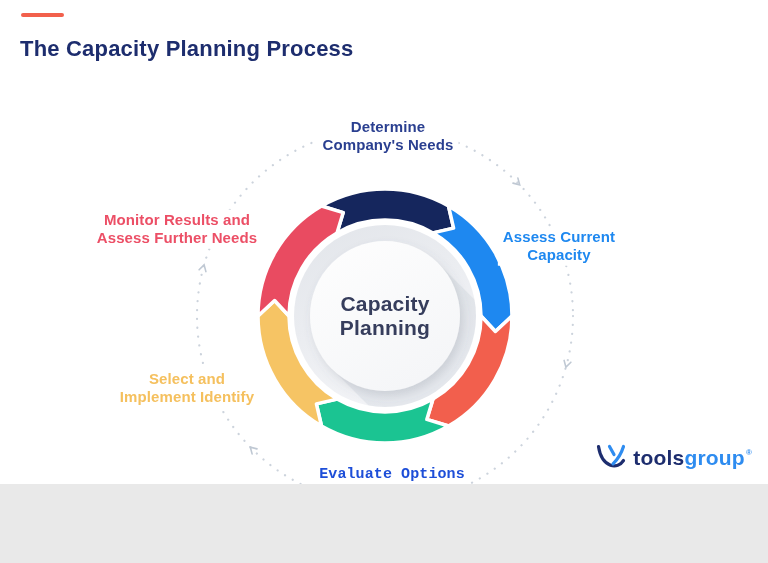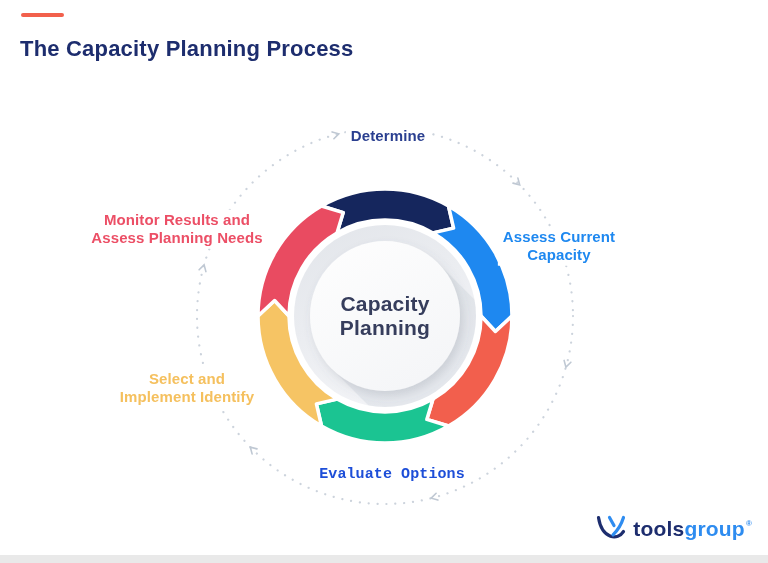--- a/index.html
+++ b/index.html
@@ -2,21 +2,21 @@
 <html style="--accent: #f2604c; --title: #1d2d6e; --center-text: #363d5c; --dotted: #ccd3dc; --logo-navy: #1d2d6e; --logo-blue: #2e8cf0; --bg: #ffffff;"><head>
 <meta charset="utf-8">
 <style>
   :root{
     --accent:#f2604c; --title:#1d2d6e; --center-text:#363d5c;
     --dotted:#ccd3dc; --logo-navy:#1d2d6e; --logo-blue:#2e8cf0; --bg:#ffffff;
   }
   html,body{margin:0;padding:0;}
   body{background:#e9e9e9;font-family:"Liberation Sans","DejaVu Sans",sans-serif;}
   .slide{
-    position:relative;width:768px;height:555px;background:var(--bg);
+    position:relative;width:768px;height:484px;background:var(--bg);
     overflow:hidden;margin:0 auto;
   }
   .accent-bar{
     position:absolute;left:21px;top:13px;width:43px;height:3.5px;
     background:var(--accent);border-radius:2px;
   }
   .page-title{
     position:absolute;left:20px;top:36px;margin:0;
     font-size:22px;font-weight:800;letter-spacing:.2px;color:var(--title);
   }
@@ -100,36 +100,37 @@
       <circle cx="385" cy="316" r="75" fill="url(#gwhite)" filter="url(#softshadow)"></circle>
     </svg>
 
     <div class="center-label">
       <span class="ln">Capacity</span>
       <span class="ln">Planning</span>
     </div>
 
     <div class="seg-label pos0" style="color: rgb(42, 63, 144);">
       <span class="ln">Determine</span>
+      <span class="ln">Company's Needs</span>
     </div>
     <div class="seg-label pos1" style="color: rgb(30, 136, 240);">
       <span class="ln">Assess Current</span>
       <span class="ln">Capacity</span>
     </div>
     <div class="seg-label pos3" style="color: #1d4ed8; font-family: Liberation Mono, monospace;">
       <span class="ln">Evaluate Options</span>
       <span class="ln"></span>
     </div>
     <div class="seg-label pos4" style="color: rgb(245, 192, 94);">
       <span class="ln">Select and</span>
       <span class="ln">Implement Identify</span>
     </div>
     <div class="seg-label pos5" style="color: rgb(236, 79, 102);">
       <span class="ln">Monitor Results and</span>
-      <span class="ln">Assess Planning Needs</span>
+      <span class="ln">Assess Further Needs</span>
     </div>
   </div>
 
   <div class="logo">
     <svg width="30" height="26" viewBox="0 0 30 26">
       <path d="M2.5,2.5 C4,12 8,18.8 14.5,21.2 C19.5,23 24.5,21 27.5,16.5" fill="none" stroke="var(--logo-navy)" stroke-width="3.2" stroke-linecap="round"></path>
       <path d="M13.5,2.5 L18,10.5" fill="none" stroke="var(--logo-blue)" stroke-width="3.2" stroke-linecap="round"></path>
       <path d="M27.5,2.5 C25.5,9 21.8,15.2 17,19.8" fill="none" stroke="var(--logo-blue)" stroke-width="3.2" stroke-linecap="round"></path>
     </svg>
     <div class="logo-text"><span class="t">tools</span><span class="g">group</span><span class="r">®</span></div>

